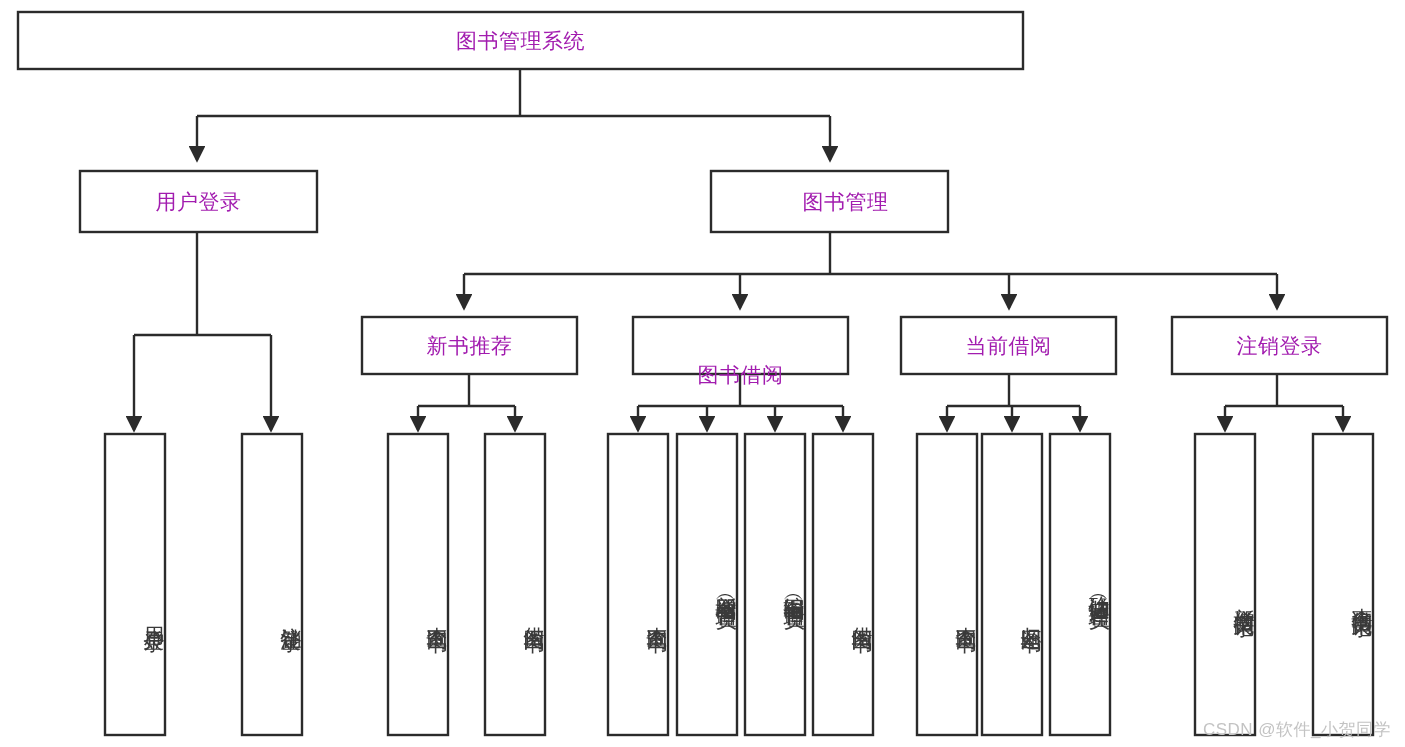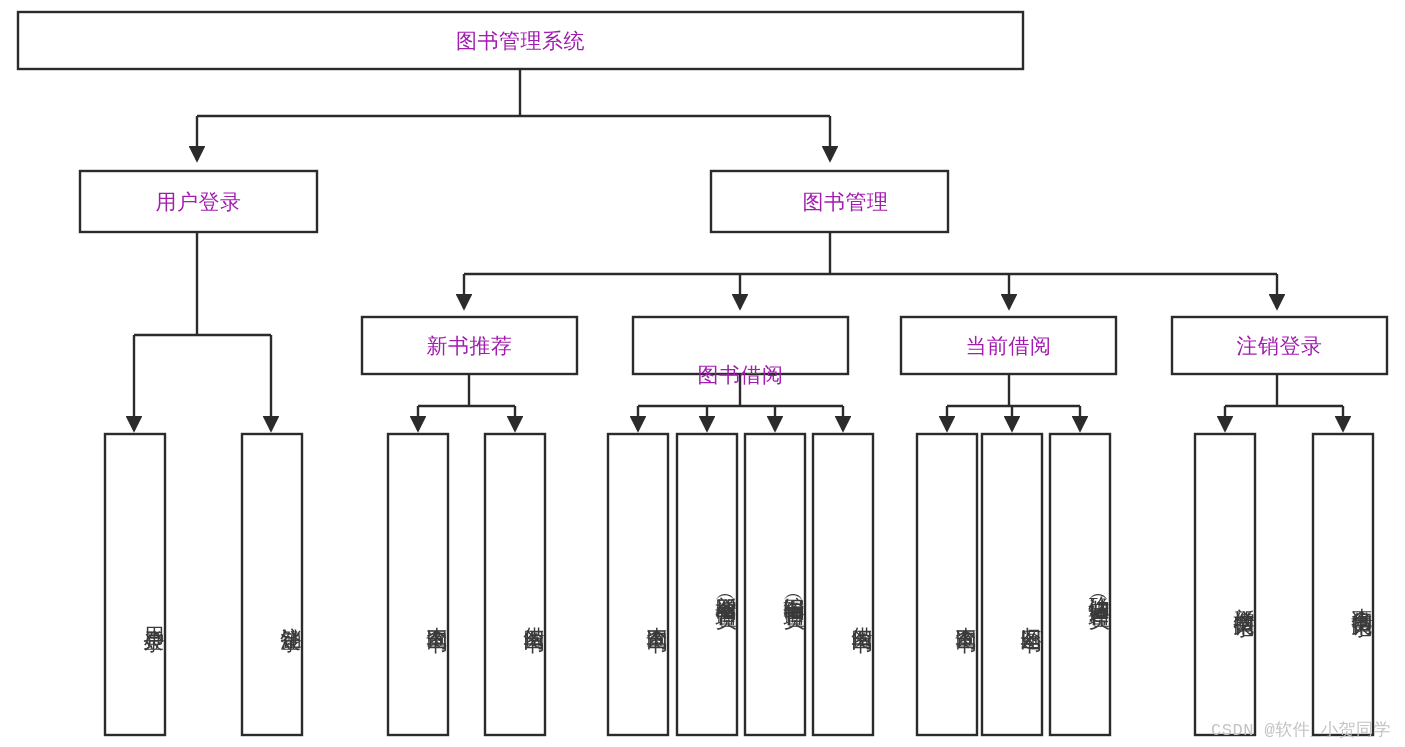--- a/index.html
+++ b/index.html
@@ -68,21 +68,20 @@
   .node-label-v.pad-xxl { padding-top: 58px; }
   .watermark {
     position: absolute;
     right: 14px;
     bottom: 6px;
     color: #c3c3c3;
     font-size: 17px;
     letter-spacing: 0.5px;
     white-space: nowrap;
     user-select: none;
-    font-family: Liberation Mono, monospace;
   }
 </style>
 </head>
 <body>
 
 <div id="diagram-root">
 
   <svg class="flow" viewBox="0 0 1405 747">
     <defs>
       <marker id="arrow" viewBox="0 0 12 12" refX="10" refY="6" markerWidth="7" markerHeight="7" orient="auto-start-reverse">

